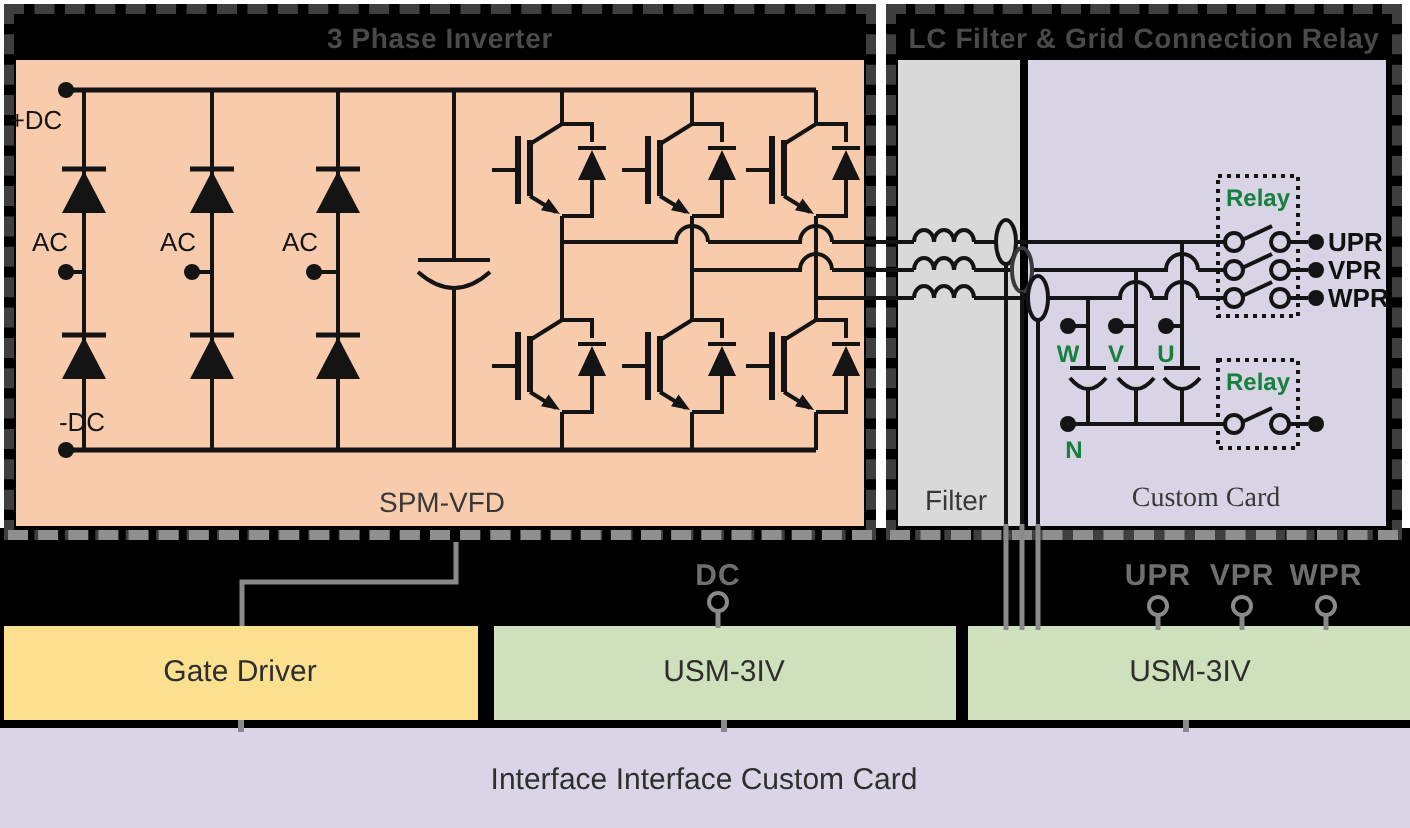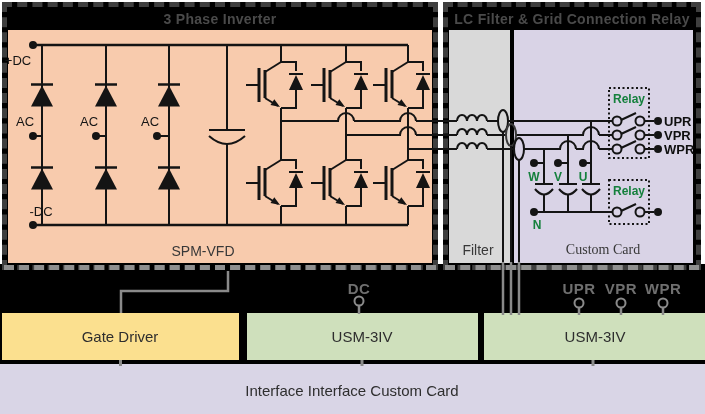--- a/index.html
+++ b/index.html
@@ -196,21 +196,21 @@
   </svg>
 
   <div class="lbl hdr" style="left:220px;top:19px;">3 Phase Inverter</div>
   <div class="lbl hdr" style="left:572px;top:19px;text-align:center;">LC Filter &amp; Grid Connection Relay</div>
 
   <div class="lbl cktlbl" style="left:18px;top:60px;">+DC</div>
   <div class="lbl cktlbl" style="left:25px;top:121px;">AC</div>
   <div class="lbl cktlbl" style="left:89px;top:121px;">AC</div>
   <div class="lbl cktlbl" style="left:150px;top:121px;">AC</div>
   <div class="lbl cktlbl" style="left:18px;top:211px;margin-left:23px;">-DC</div>
-  <div class="lbl boxlbl" style="left:203px;top:251px;">SPM-VFD</div>
+  <div class="lbl boxlbl" style="left:221px;top:251px;">SPM-VFD</div>
 
   <div class="lbl boxlbl" style="left:478px;top:250px;">Filter</div>
   <div class="lbl boxlbl" style="left:603px;top:250px;font-family:Liberation Serif, serif;">Custom Card</div>
 
   <div class="lbl smlbl" style="left:629px;top:99px;">Relay</div>
   <div class="lbl smlbl" style="left:629px;top:191px;">Relay</div>
 
   <div class="lbl smlbl" style="left:534px;top:177px;">W</div>
   <div class="lbl smlbl" style="left:558px;top:177px;">V</div>
   <div class="lbl smlbl" style="left:583px;top:177px;">U</div>

